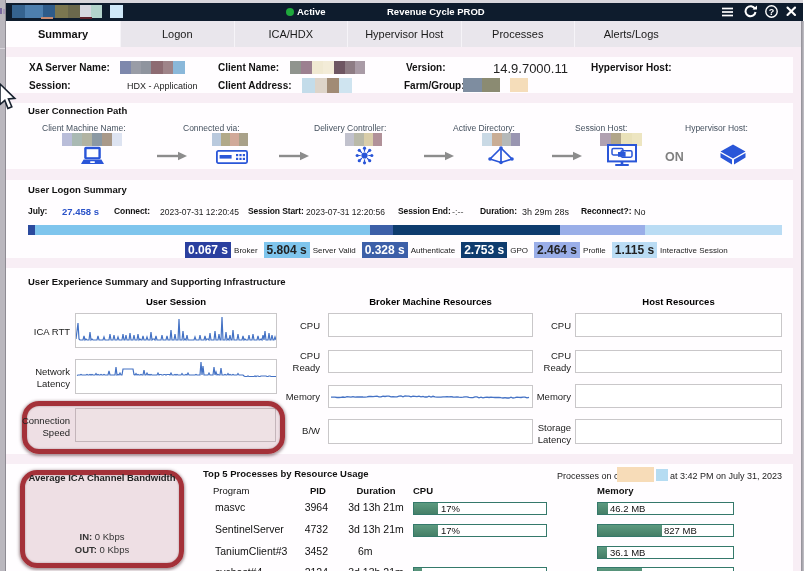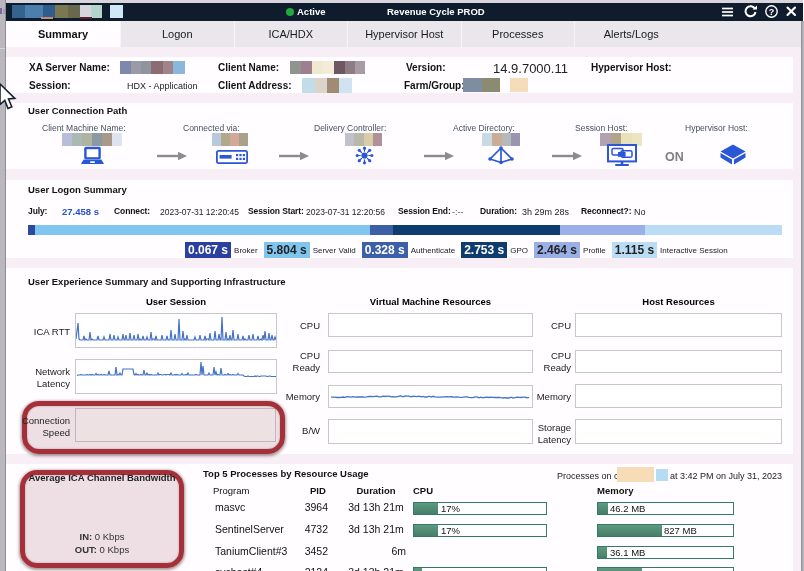--- a/index.html
+++ b/index.html
@@ -279,21 +279,21 @@
 <span class="chip" style="background:#9aaee8">2.464 s</span>
       <span class="clab">Profile</span>
 <span class="chip" style="background:#badcf4">1.115 s</span>
       <span class="clab">Interactive Session</span>
 </div>
 <style>.chip{display:inline-block;padding:1px 3px;font-weight:bold;margin-right:3px;font-size:12px}.clab{margin-right:6px;font-size:8px}</style>
 
 <div class="card" style="top:268px;height:186px"></div>
 <div class="abs" style="left:28px;top:276px;font-size:9.5px;font-weight:bold;color:#111">User Experience Summary and Supporting Infrastructure</div>
 <div class="abs" style="left:76px;top:296px;width:200px;text-align:center;font-size:9.5px;font-weight:bold">User Session</div>
-<div class="abs" style="left:328px;top:296px;width:205px;text-align:center;font-size:9.5px;font-weight:bold">Virtual Machine Resources</div>
+<div class="abs" style="left:328px;top:296px;width:205px;text-align:center;font-size:9.5px;font-weight:bold">Broker Machine Resources</div>
 <div class="abs" style="left:575px;top:296px;width:207px;text-align:center;font-size:9.5px;font-weight:bold">Host Resources</div>
 
 <div class="rlab" style="left:0px;top:326px;width:70px">ICA RTT</div>
 <div class="rlab" style="left:0px;top:366px;width:70px">Network<br>Latency</div>
 <div class="rlab" style="left:0px;top:415px;width:70px;z-index:6">Connection<br>Speed</div>
 <div class="cbox" style="left:75px;top:313px;width:202px;height:35px"></div>
 <div class="cbox" style="left:75px;top:359px;width:202px;height:35px"></div>
 <div class="cbox" style="left:75px;top:408px;width:201px;height:34px"></div>
 
 <div class="rlab" style="left:220px;top:320px;width:100px">CPU</div>
@@ -366,21 +366,21 @@
       <i style="width:24px"></i>
       <b style="left:27px">17%</b>
     </div>
 <div class="pbar" style="left:597px;top:524px;width:137px">
       <i style="width:64px"></i>
       <b style="left:66px">827 MB</b>
     </div>
 
 <div class="tcell" style="left:215px;top:544.5px">TaniumClient#3</div>
 <div class="tcell" style="left:288px;top:544.5px;width:40px;text-align:right">3452</div>
-<div class="tcell" style="left:346px;top:544.5px;width:60px;text-align:right">6m</div>
+<div class="tcell" style="left:358px;top:544.5px;width:60px;text-align:left">6m</div>
 <div class="pbar" style="left:413px;top:571px;width:120px">
       <i style="width:16px"></i>
       <b style="left:19px">11%</b>
     </div>
 <div class="pbar" style="left:597px;top:546px;width:137px">
       <i style="width:9px"></i>
       <b style="left:12px">36.1 MB</b>
     </div>
 
 <div class="tcell" style="left:215px;top:565.5px">svchost#4</div>

